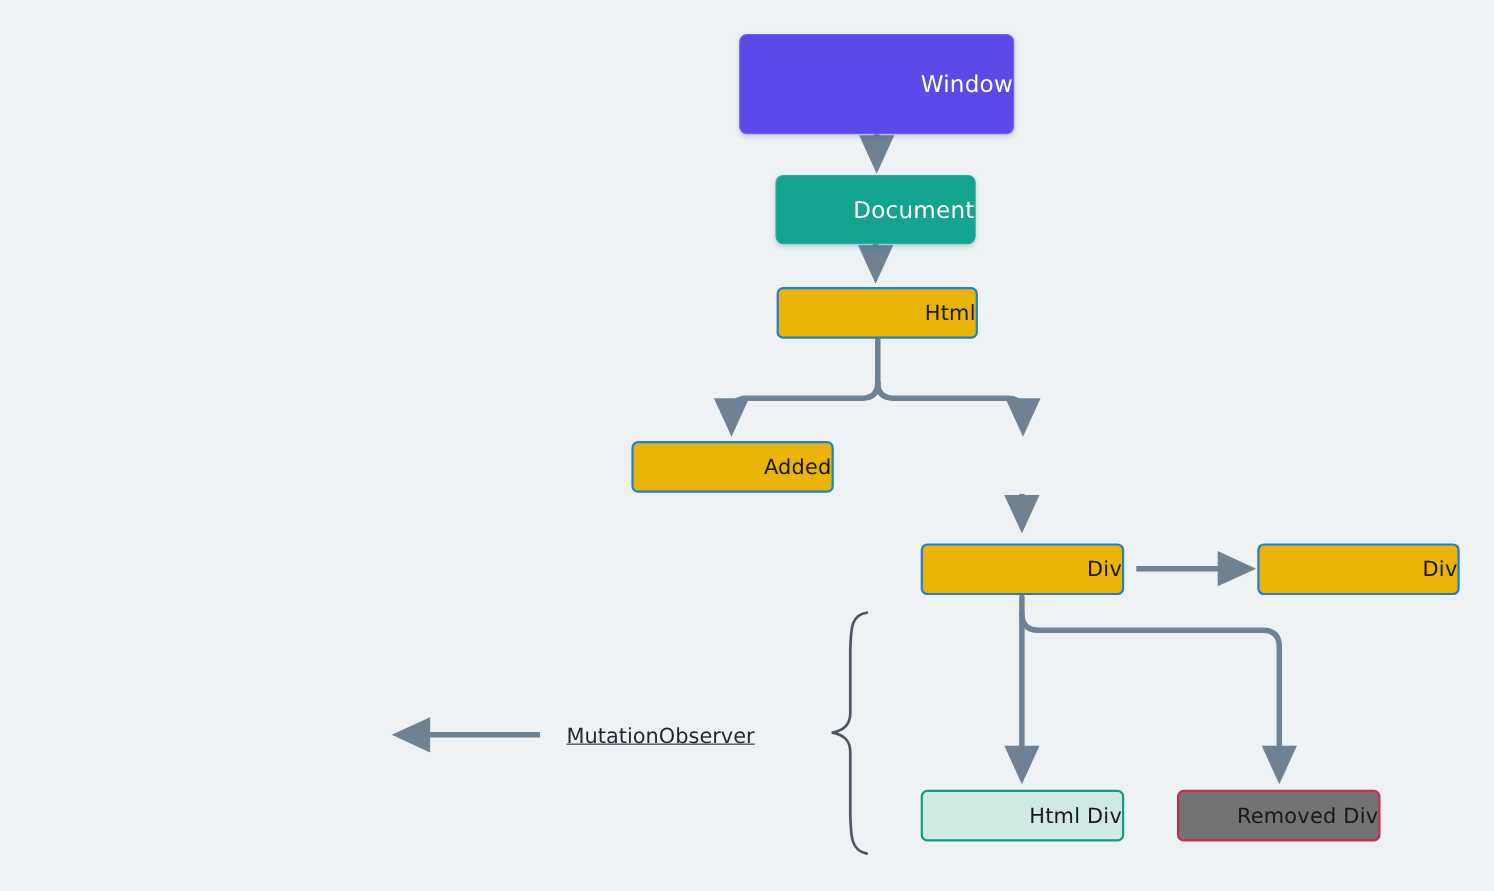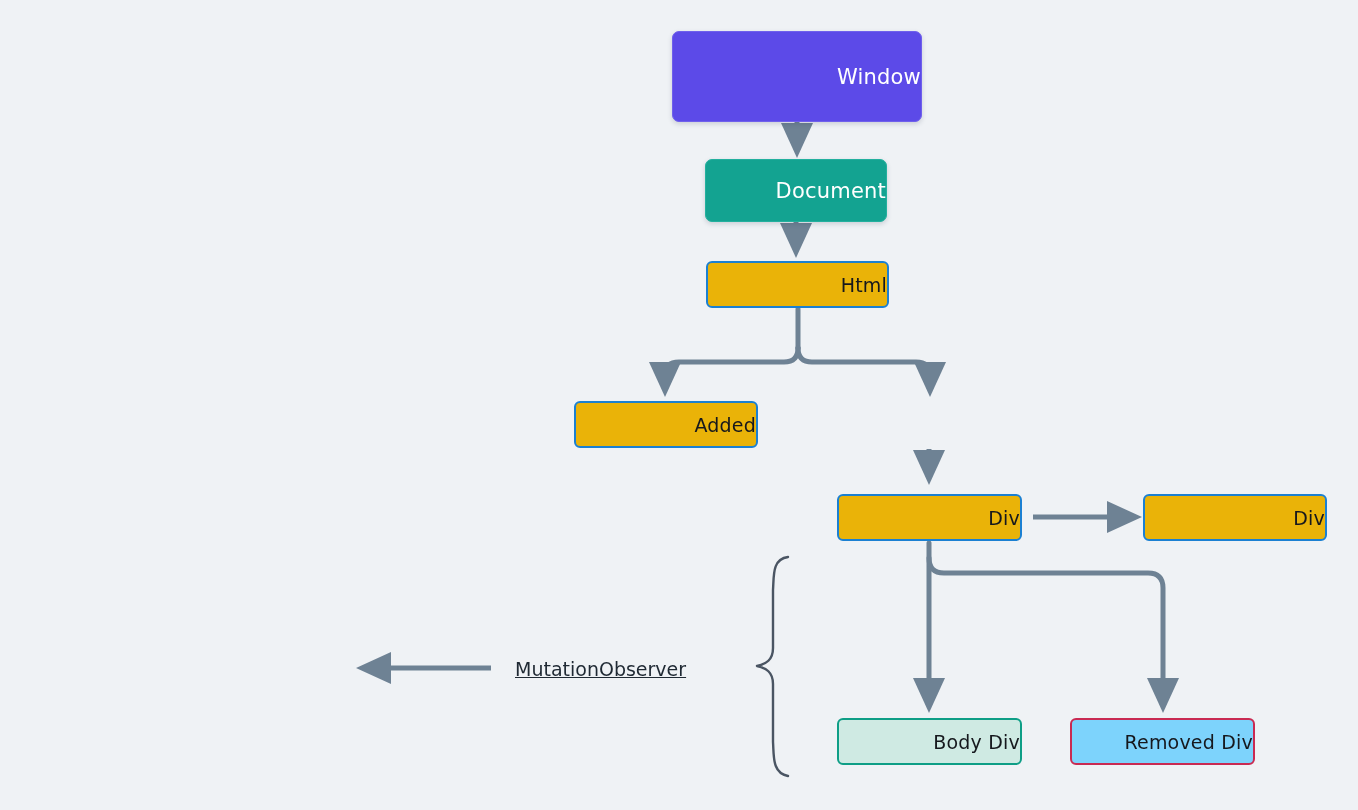--- a/index.html
+++ b/index.html
@@ -72,21 +72,21 @@
   .node-added {
     background: #cfeae3;
     border: 2px solid #0e9e86;
     color: #16181d;
     border-radius: 6px;
     font-size: 19px;
   }
 
   
   .node-removed {
-    background: #7dd3fc;
+    background: #737373;
     border: 2px solid #c92a52;
     color: #16181d;
     border-radius: 6px;
     font-size: 19px;
   }
 
   
   .node-callback {
     background: #ffffff;
     border: none;
@@ -179,21 +179,21 @@
 
   <div class="node node-dom" style="left:837px; top:494px; width:185px; height:47px;">
     <span>Div</span>
   </div>
 
   <div class="node node-dom" style="left:1143px; top:494px; width:184px; height:47px;">
     <span>Div</span>
   </div>
 
   <div class="node node-added" style="left:837px; top:718px; width:185px; height:47px;">
-    <span>Body Div</span>
+    <span>Html Div</span>
   </div>
 
   <div class="node node-removed" style="left:1070px; top:718px; width:185px; height:47px;">
     <span>Removed Div</span>
   </div>
 
 
   <div class="plain-label" style="left:515px; top:658px;">MutationObserver</div>
 
 </div>

